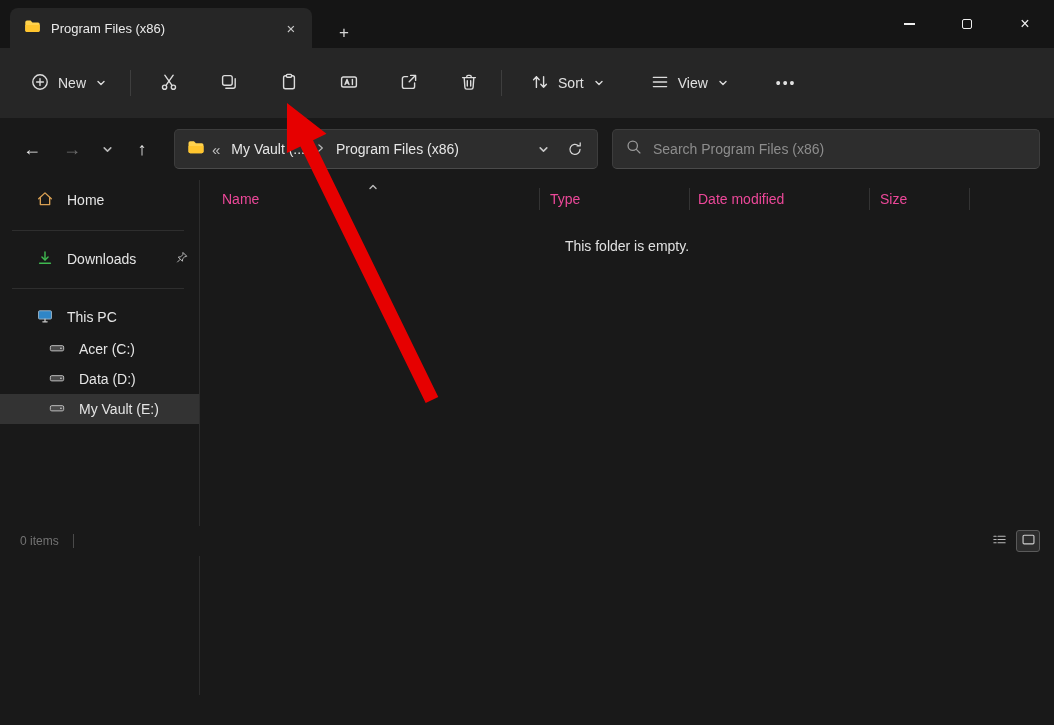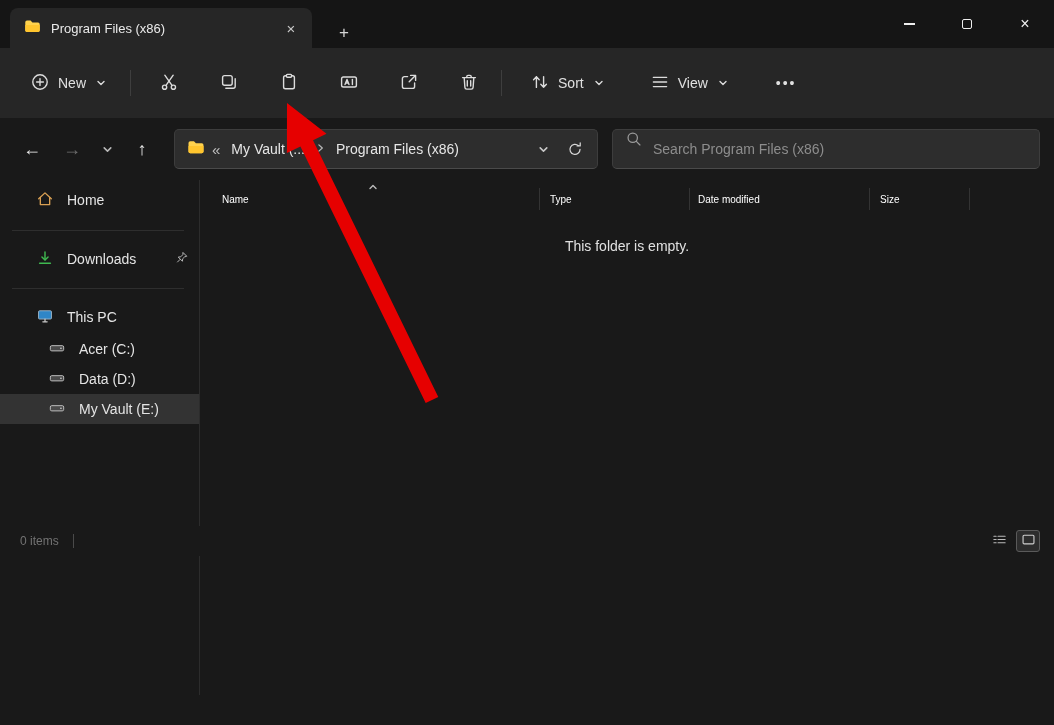--- a/index.html
+++ b/index.html
@@ -44,38 +44,38 @@
                 border-bottom-color:#4a4a4a; border-radius:5px; display:flex; align-items:center;
                 padding:0 8px 0 12px; gap:7px; font-size:14px; }
   .crumb { border:none; background:transparent; color:#e6e6e6; font-size:14px; padding:4px 4px;
            border-radius:4px; cursor:pointer; white-space:nowrap; }
   .overflow-glyph { color:#c0c0c0; font-size:15px; }
   .addr-right { margin-left:auto; display:flex; align-items:center; gap:4px; }
   .mini-btn { width:28px; height:28px; border:none; background:transparent; border-radius:4px;
               cursor:pointer; display:flex; align-items:center; justify-content:center; }
   .searchbar { margin-left:14px; flex:1; margin-right:0; height:40px; background:#2d2d2d;
                border:1px solid #3d3d3d; border-bottom-color:#4a4a4a; border-radius:5px;
-               display:flex; padding:0 12px; gap:10px; }
+               display:flex; align-items:center; padding:0 12px; gap:10px; }
   .searchbar input { flex:1; border:none; outline:none; background:transparent; color:#e8e8e8; font-size:14px; }
   .searchbar input::placeholder { color:#8d8d8d; }
 
   
   .sidebar { position:absolute; left:0; top:180px; width:199px; height:515px; }
   .side-item { position:absolute; left:0; width:199px; display:flex; align-items:center; gap:13px;
                padding-left:36px; font-size:14px; color:#e4e4e4; cursor:pointer; }
   .side-item.indent { padding-left:48px; }
   .side-item.selected { background:#333333; }
   .side-sep { position:absolute; left:12px; width:172px; height:1px; background:#2e2e2e; }
   .pin { position:absolute; right:10px; top:50%; transform:translateY(-50%); }
   .vdivider { position:absolute; left:199px; top:180px; width:1px; height:515px; background:#2c2c2c; }
 
   
   .content { position:absolute; left:200px; top:180px; width:854px; height:515px; }
   .headers { position:absolute; top:4px; left:0; right:0; height:30px; display:flex; align-items:center;
-             font-size:10px; color:#ffffff; }
+             font-size:14px; color:#ec4899; }
   .col { height:22px; display:flex; align-items:center; border-right:1px solid #333; cursor:pointer; }
   .col.c-name { width:340px; padding-left:22px; }
   .col.c-date { width:180px; padding-left:8px; }
   .col.c-type { width:150px; padding-left:10px; }
   .col.c-size { width:100px; padding-left:10px; }
   .sort-indicator { position:absolute; left:168px; top:-2px; }
   .empty-msg { position:absolute; top:58px; left:0; right:0; text-align:center; font-size:14px; color:#e0e0e0; }
 
   
   .statusbar { position:absolute; left:0; bottom:0; width:100%; height:30px; background:#191919;

